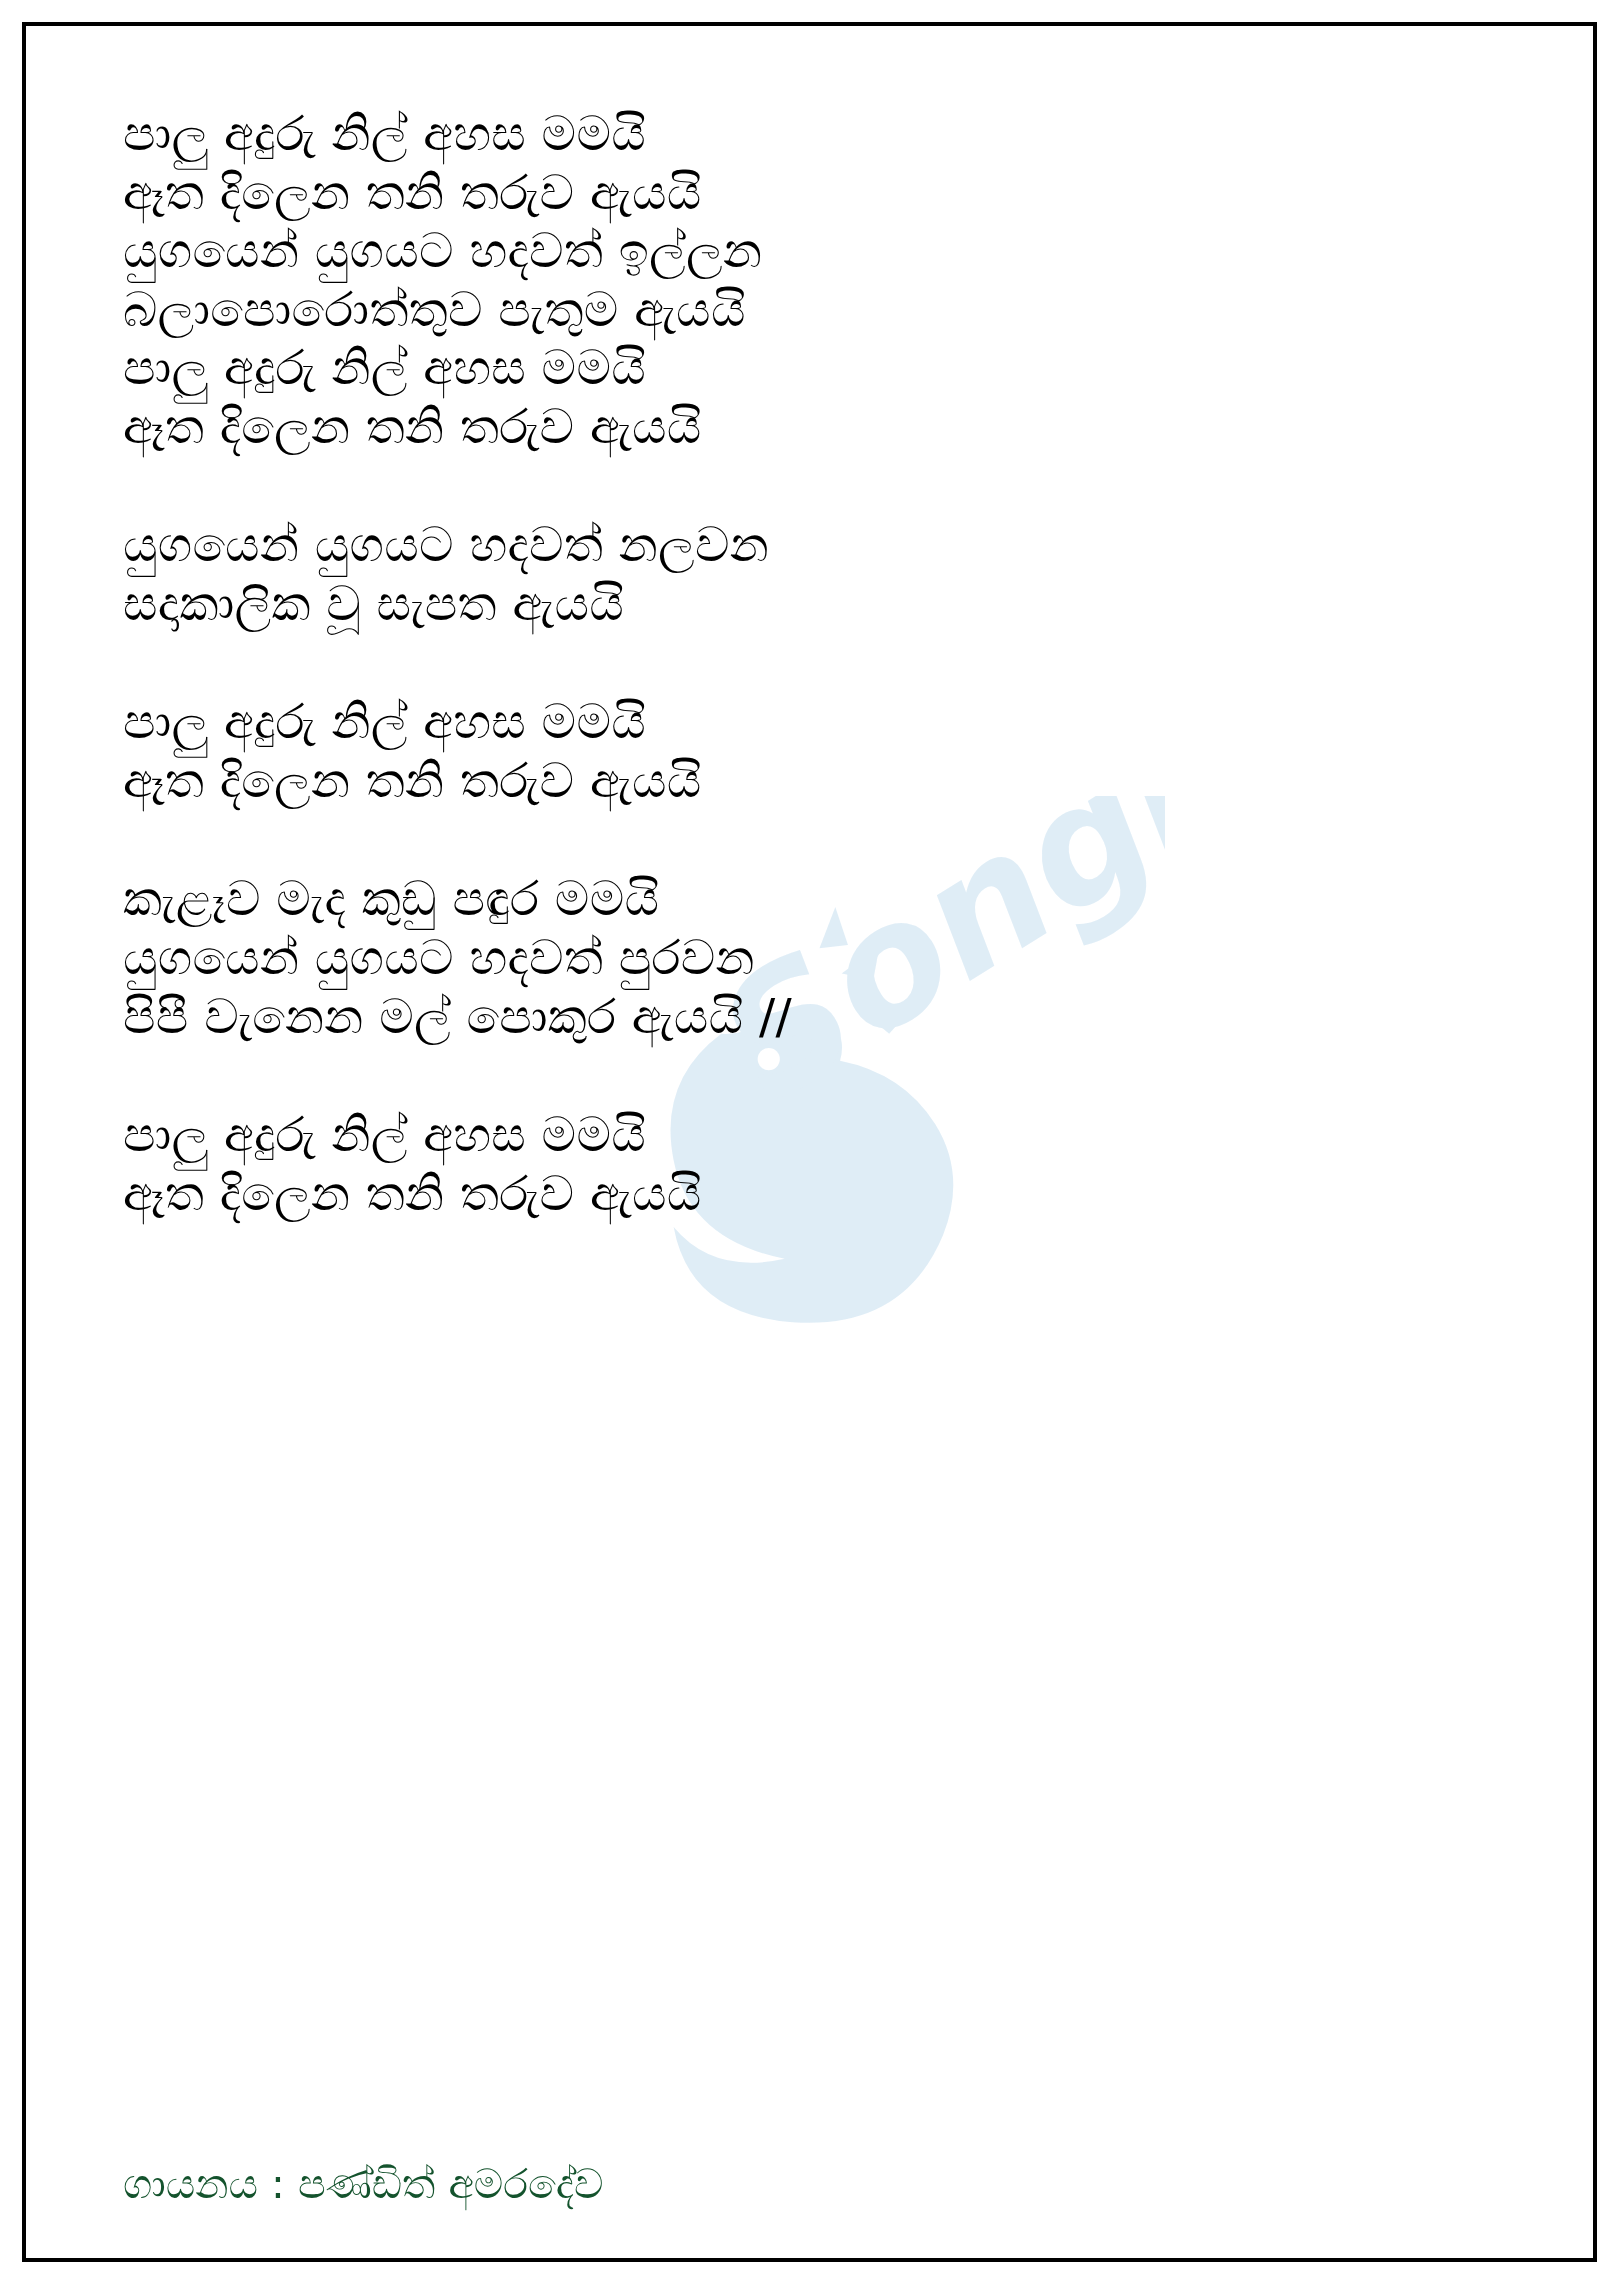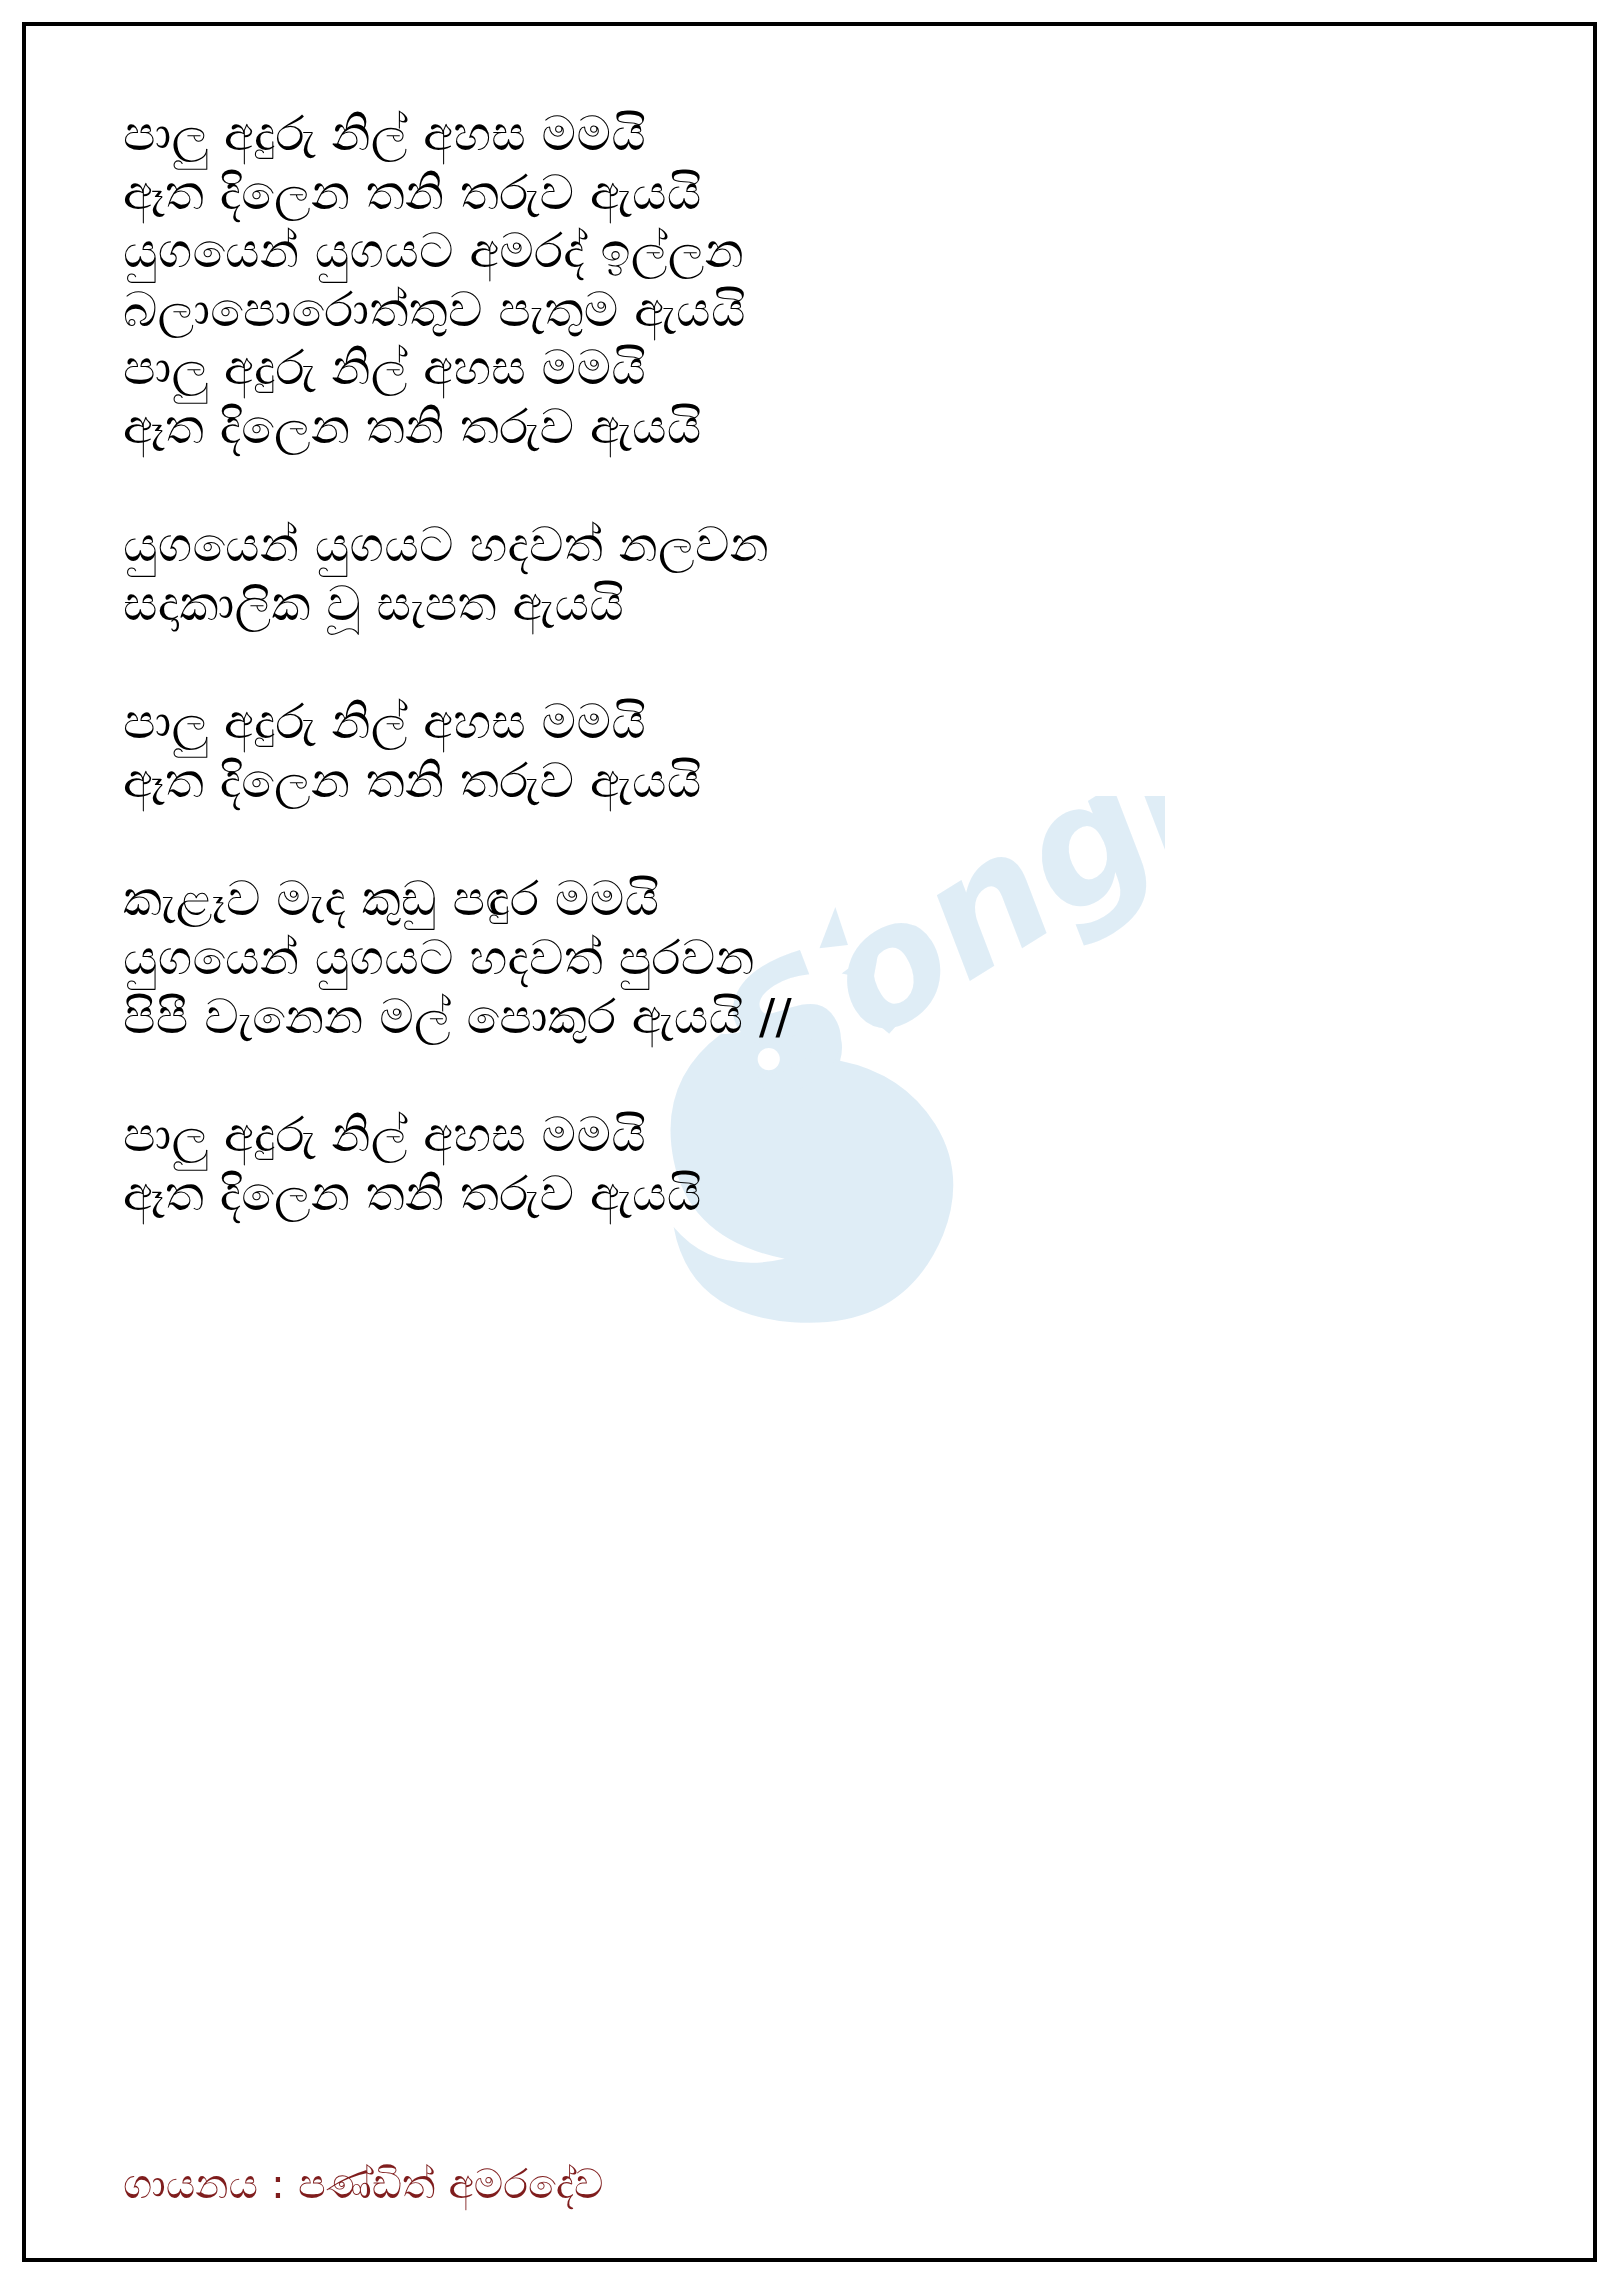--- a/index.html
+++ b/index.html
@@ -55,21 +55,21 @@
     line-height: 1.22;
     color: #000000;
     white-space: pre;
     letter-spacing: 0.3px;
   }
   .credit {
     position: absolute;
     left: 97px;
     bottom: 50px;
     font-size: 41px;
-    color: #7f1d1d;
+    color: #14532d;
     white-space: pre;
     z-index: 2;
     margin-top: 10px;
   }
 </style>
 </head>
 <body>
 
 <div class="page">
   <div class="frame">
@@ -87,21 +87,21 @@
           <text x="150" y="196" transform="rotate(-32 150 196)">SongHub</text>
         </g>
       </svg>
     </div>
 
     <div class="lyrics">
 
       <div class="stanza">
         <div class="line">පාලු අදුරු නිල් අහස මමයි</div>
         <div class="line">ඈත දිලෙන තනි තරුව ඇයයි</div>
-        <div class="line">යුගයෙන් යුගයට අමරද් ඉල්ලන</div>
+        <div class="line">යුගයෙන් යුගයට හදවත් ඉල්ලන</div>
         <div class="line">බලාපොරොත්තුව පැතුම ඇයයි</div>
         <div class="line">පාලු අදුරු නිල් අහස මමයි</div>
         <div class="line">ඈත දිලෙන තනි තරුව ඇයයි</div>
       </div>
 
       <div class="stanza">
         <div class="line">යුගයෙන් යුගයට හදවත් නලවන</div>
         <div class="line">සදාකාලික වූ සැපත ඇයයි</div>
       </div>
 

